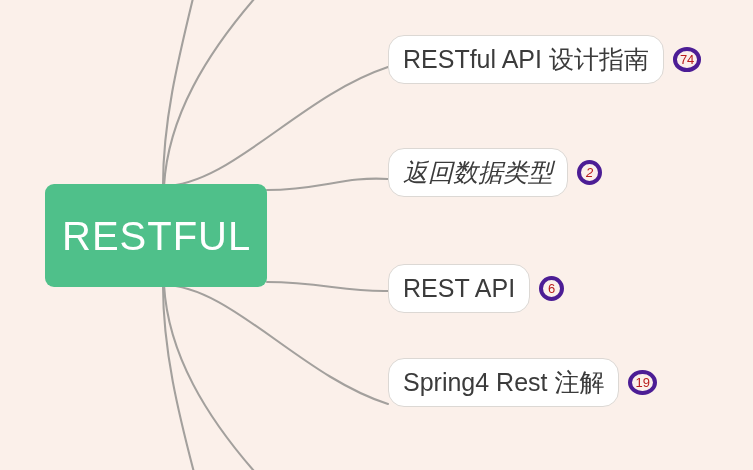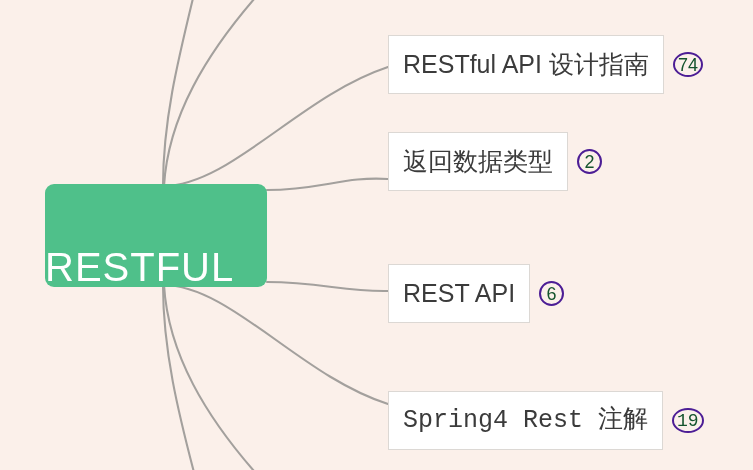--- a/index.html
+++ b/index.html
@@ -35,73 +35,74 @@
   }
   .root-node {
     position: absolute;
     left: 45px;
     top: 184px;
     width: 222px;
     height: 103px;
     background: #4fc08a;
     border-radius: 9px;
     display: flex;
-    align-items: flex-end;
+    align-items: center;
     box-sizing: border-box;
+    padding-left: 17px;
   }
   .root-label {
     color: #ffffff;
     font-size: 40px;
     font-weight: 400;
     letter-spacing: 1px;
     line-height: 1;
     white-space: nowrap;
   }
   .child-row {
     position: absolute;
     display: flex;
     align-items: center;
   }
   .child-card {
     background: #ffffff;
     border: 1px solid #dcd8d4;
-    border-radius: 0;
+    border-radius: 16px;
     box-sizing: border-box;
     display: flex;
     align-items: center;
     justify-content: flex-end;
     padding: 0 14px;
-    height: 59px;
+    height: 49px;
   }
   .child-label {
     color: #3b3b3b;
     font-size: 25px;
     font-weight: 400;
     line-height: 1;
     white-space: nowrap;
   }
   .child-badge {
     margin-left: 9px;
     min-width: 25px;
     height: 25px;
-    border: 2px solid #4c1d95;
+    border: 4px solid #4c1d95;
     border-radius: 50%;
     display: flex;
     align-items: center;
     justify-content: center;
-    color: #14532d;
-    font-size: 18px;
+    color: #b91c1c;
+    font-size: 13px;
     line-height: 1;
     padding: 0 3px;
     box-sizing: border-box;
   }
   .row-0 { left: 388px; top: 35px; }
-  .row-1 { left: 388px; top: 132px; }
+  .row-1 { left: 388px; top: 148px; font-style: italic; }
   .row-2 { left: 388px; top: 264px; }
-  .row-3 { left: 388px; top: 391px; font-family: Liberation Mono, monospace; }
+  .row-3 { left: 388px; top: 358px; }
 </style>
 </head>
 <body>
 
 <div id="canvas">
 
   <svg id="edges" viewBox="0 0 753 470" width="753" height="470">
 
     <path class="edge" d="M 163,186 C 230,186 300,96 388,67"></path>
     <path class="edge" d="M 267,190 C 320,190 345,176 388,179"></path>

